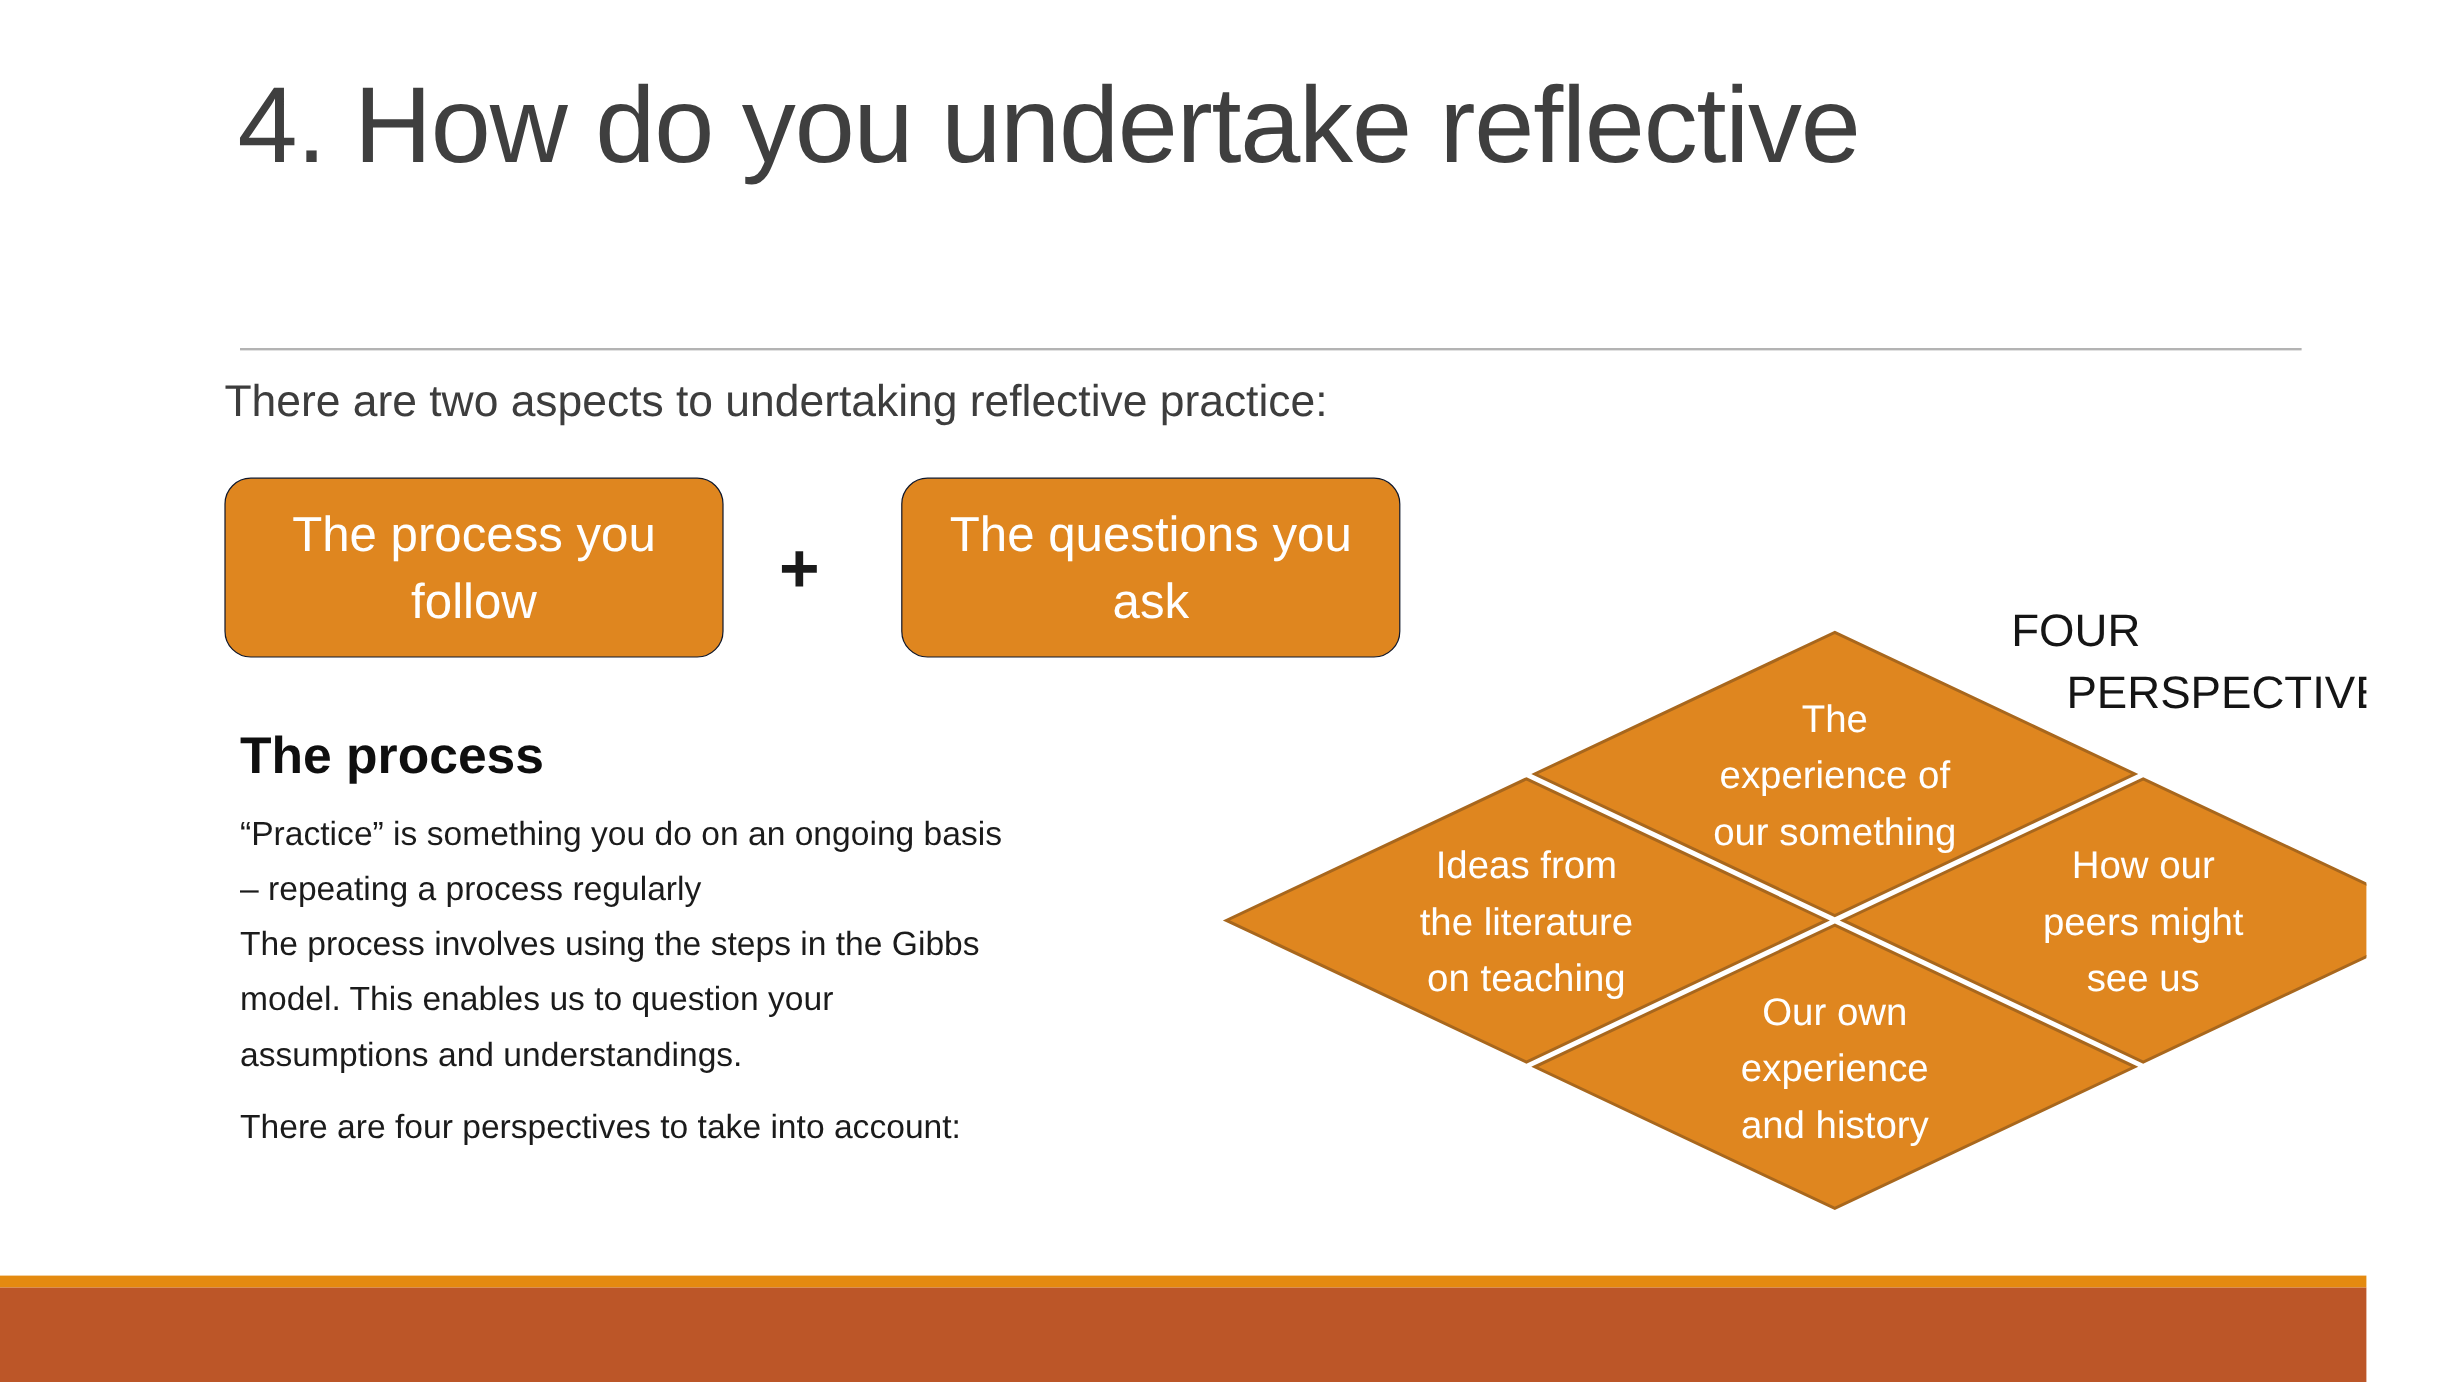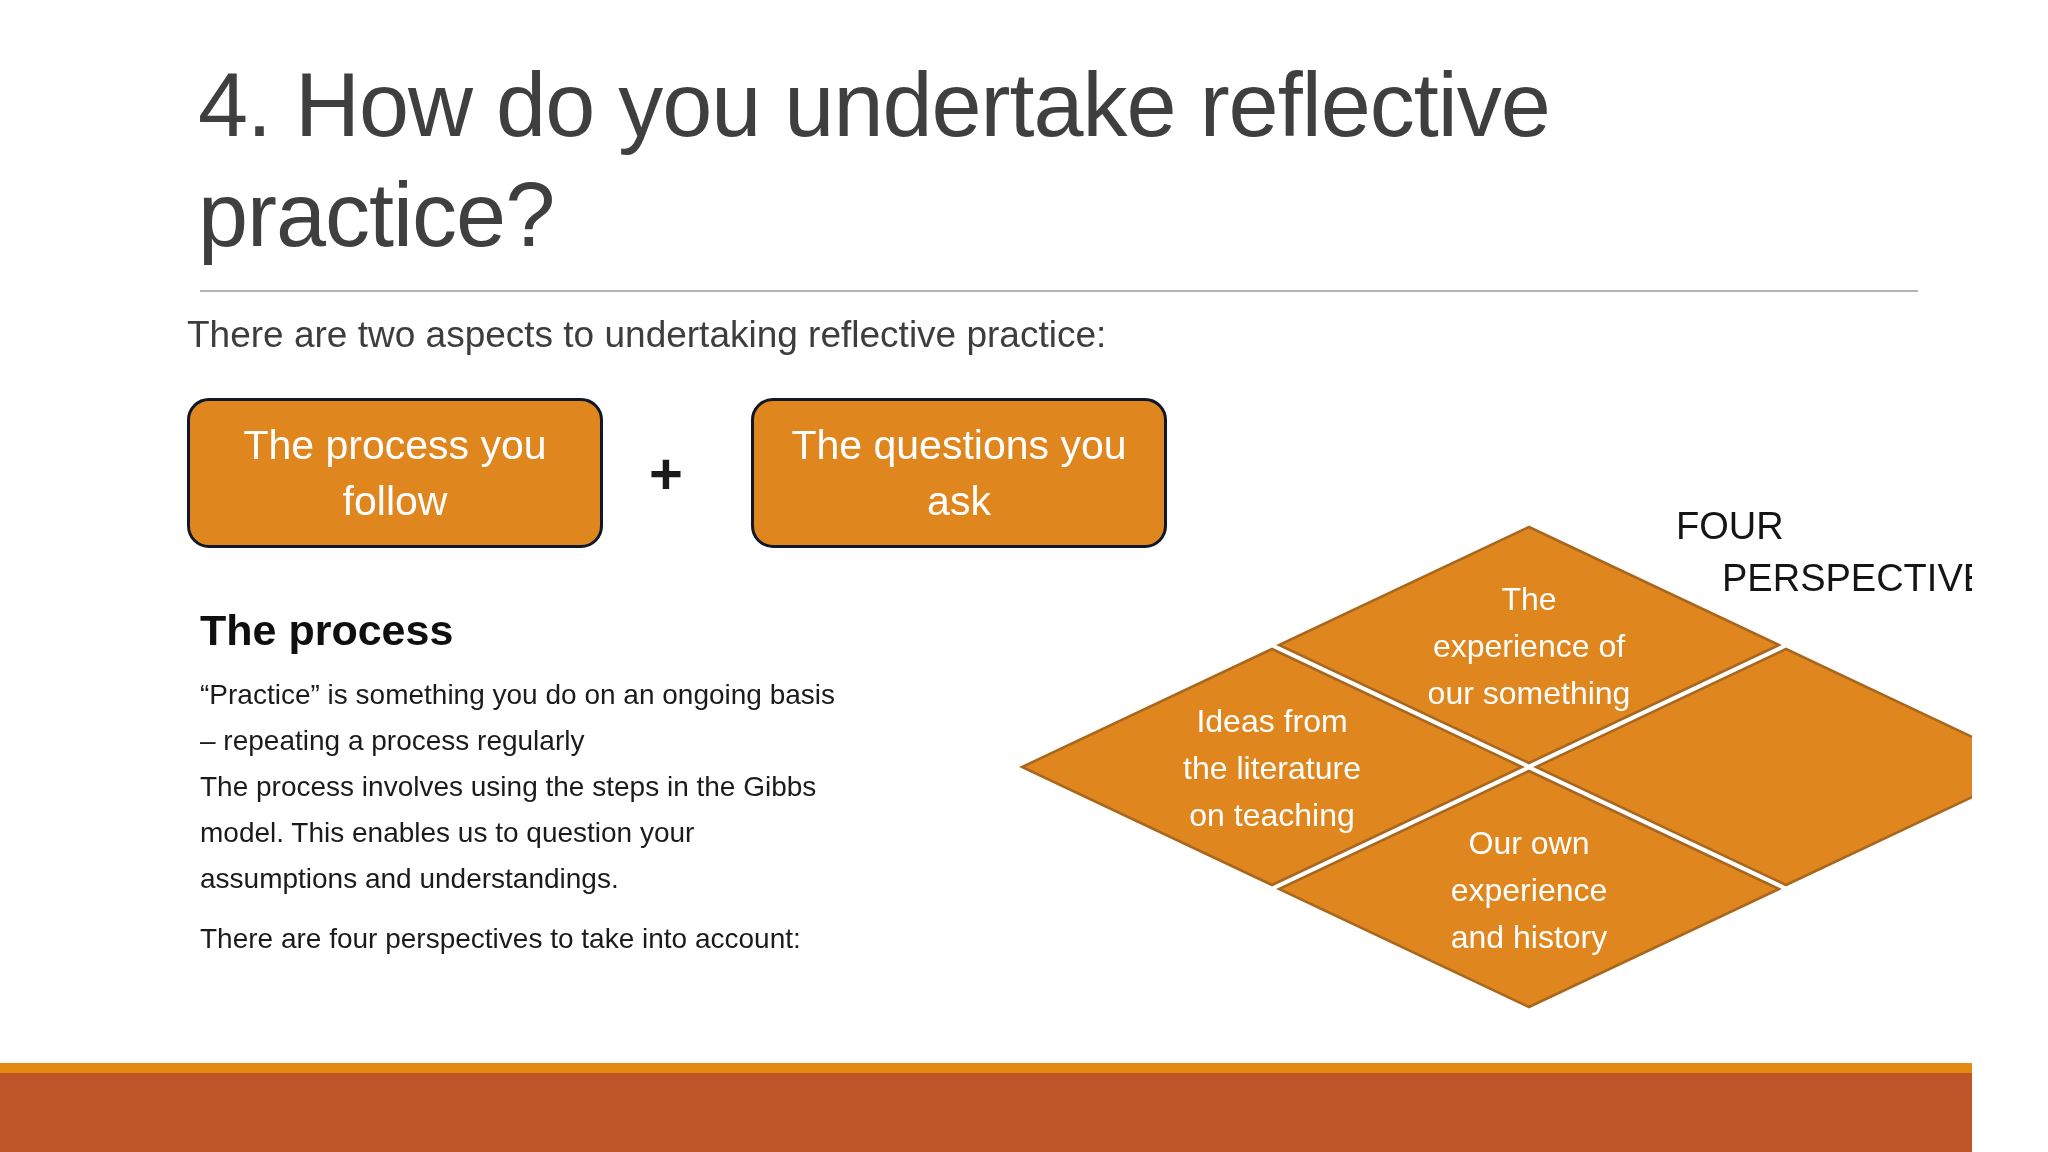--- a/index.html
+++ b/index.html
@@ -24,21 +24,21 @@
     border-top:2px solid #b3b3b3;
   }
   .intro{
     left:187px;top:314px;width:1200px;
     font-size:37px;color:#3d3d3d;
   }
 
   .shape-btn{
     top:398px;height:150px;width:416px;
     background:#DF861F;
-    border:3px solid #0f172a;
+    border:1px solid #0f172a;
     border-radius:22px;
     box-sizing:border-box;
     display:flex;align-items:center;justify-content:center;
     text-align:center;
     color:#ffffff;font-size:41px;line-height:56px;
     padding:0 30px;
   }
   .btn1{left:187px;}
   .btn2{left:751px;}
   .plus{
@@ -87,21 +87,20 @@
     background:#BC5628;
   }
 </style>
 </head>
 <body>
 
 <div class="slide">
 
   <div class="abs title">
     <div>4. How do you undertake reflective</div>
-    <div>practice?</div>
   </div>
 
   <div class="abs title-divider"></div>
 
   <div class="abs intro">There are two aspects to undertaking reflective practice:</div>
 
   <div class="abs shape-btn btn1">
     <span>The process you follow</span>
   </div>
 
@@ -139,20 +138,25 @@
     <div>experience of</div>
     <div>our something</div>
   </div>
 
   <div class="abs diamond-label dl-left">
     <div>Ideas from</div>
     <div>the literature</div>
     <div>on teaching</div>
   </div>
 
+  <div class="abs diamond-label dl-right">
+    <div>How our</div>
+    <div>peers might</div>
+    <div>see us</div>
+  </div>
 
   <div class="abs diamond-label dl-bottom">
     <div>Our own</div>
     <div>experience</div>
     <div>and history</div>
   </div>
 
   <div class="abs footer-strip"></div>
   <div class="abs footer-bar"></div>
 

